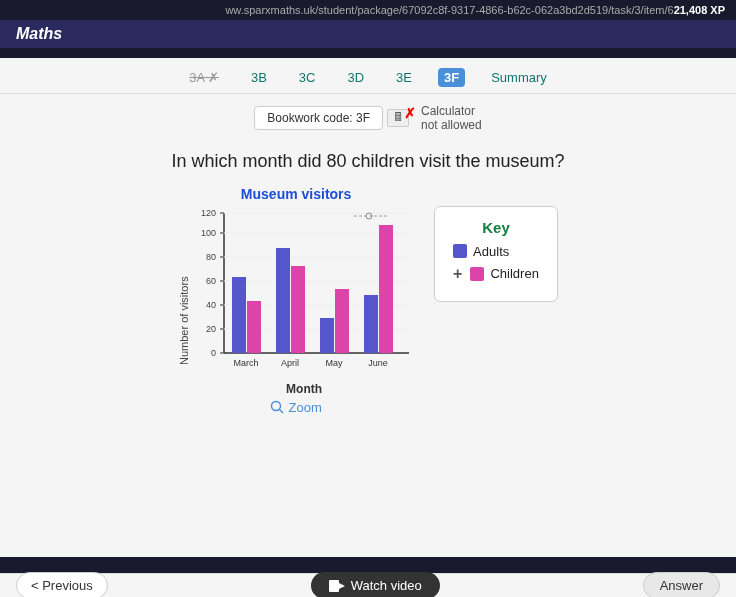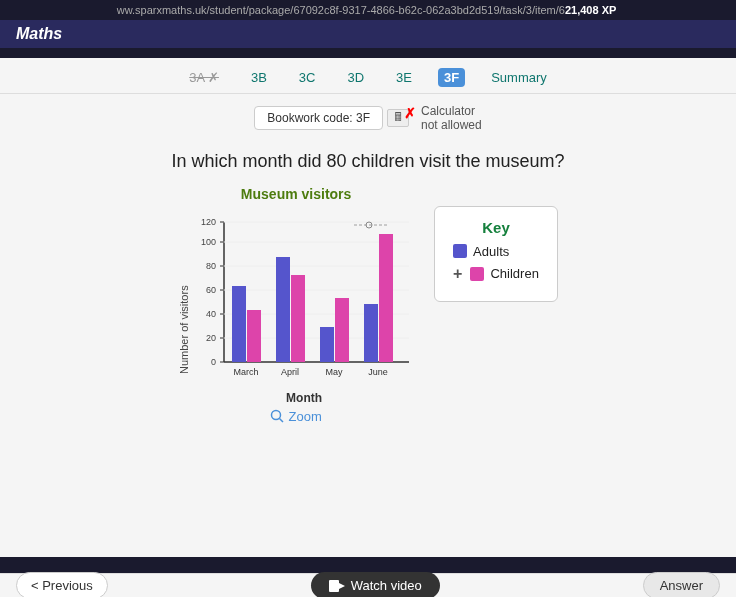--- a/index.html
+++ b/index.html
@@ -14,21 +14,21 @@
     .title-bar {
       background: #1a1a2e;
       color: #aaa;
       font-size: 11px;
       padding: 4px 8px;
       position: absolute;
       top: 0; left: 0; right: 3px;
       height: 20px;
       display: flex;
       align-items: center;
-      justify-content: center;
+      justify-content: flex-end;
     }
     .xp-badge {
       color: #fff;
       font-size: 11px;
       font-weight: bold;
     }
     .app-header {
       background: #2a2a5e;
       position: absolute;
       top: 20px; left: 0; right: 0;
@@ -130,22 +130,22 @@
       margin-top: 4px;
     }
     .chart-container {
       display: flex;
       flex-direction: column;
       align-items: center;
     }
     .chart-title {
       font-size: 14px;
       font-weight: bold;
-      color: #4d7c0f;
-      margin-bottom: 15px;
+      color: #1d4ed8;
+      margin-bottom: 6px;
     }
     .chart-inner {
       display: flex;
       align-items: flex-end;
       gap: 0;
     }
     .y-axis-label {
       writing-mode: vertical-rl;
       transform: rotate(180deg);
       font-size: 11px;

